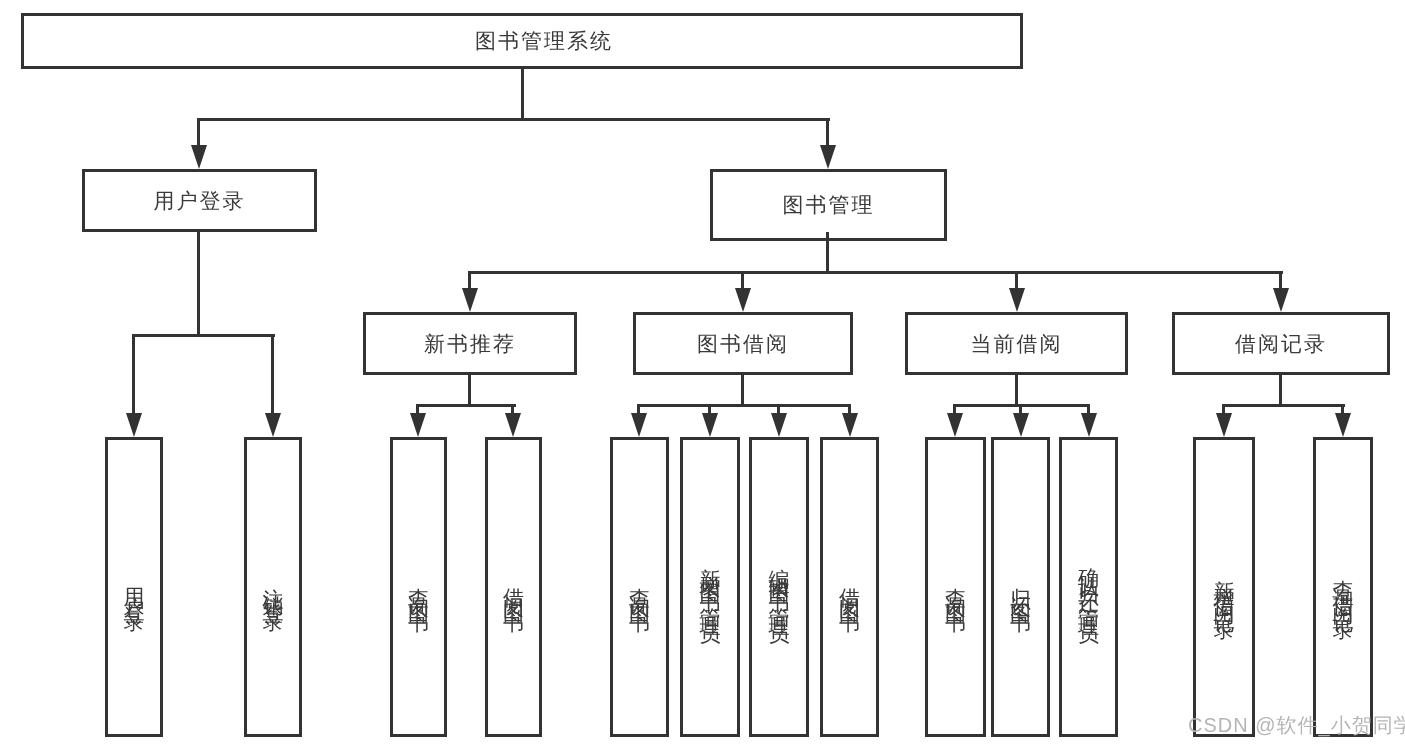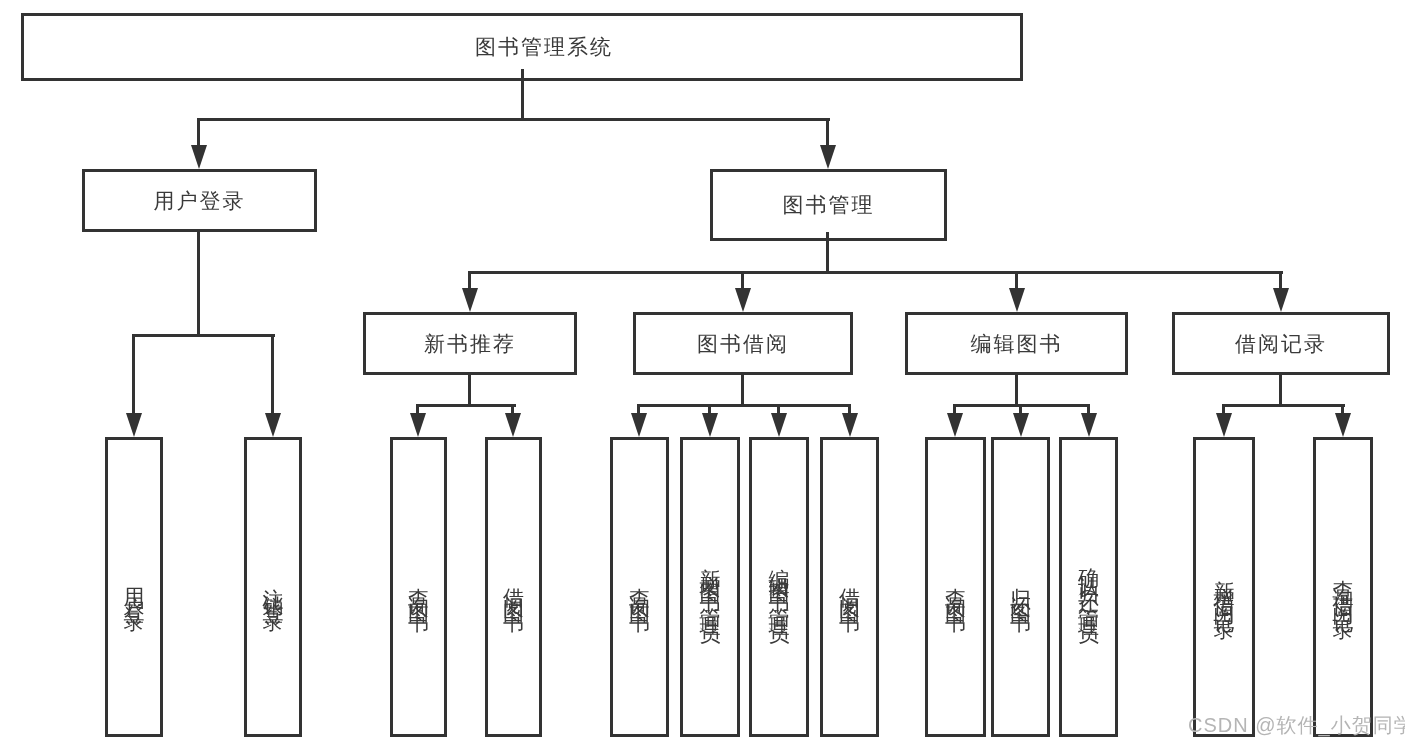--- a/index.html
+++ b/index.html
@@ -43,39 +43,39 @@
     position:absolute; left:1188px; top:712px;
     font-size:20px; color:#b5b5b5; letter-spacing:1px;
     white-space:nowrap;
   }
 </style>
 </head>
 <body>
 
 <div id="canvas">
 
-  <div class="hbox" style="left:21px; top:13px; width:1002px; height:68px;padding-left:44px;">
+  <div class="hbox" style="left:21px; top:13px; width:1002px; height:56px;padding-left:44px;">
     <span>图书管理系统</span>
   </div>
 
   <div class="hbox" style="left:82px; top:169px; width:235px; height:63px;">
     <span>用户登录</span>
   </div>
   <div class="hbox" style="left:710px; top:169px; width:237px; height:72px;">
     <span>图书管理</span>
   </div>
 
   <div class="hbox" style="left:633px; top:312px; width:220px; height:63px;">
     <span>图书借阅</span>
   </div>
   <div class="hbox" style="left:363px; top:312px; width:214px; height:63px;">
     <span>新书推荐</span>
   </div>
   <div class="hbox" style="left:905px; top:312px; width:223px; height:63px;">
-    <span>编辑图书</span>
+    <span>当前借阅</span>
   </div>
   <div class="hbox" style="left:1172px; top:312px; width:218px; height:63px;">
     <span>借阅记录</span>
   </div>
 
   <div class="leaf" style="left:105px; width:58px;">
     <span>用户登录</span>
   </div>
   <div class="leaf" style="left:244px; width:58px;">
     <span>注销登录</span>

